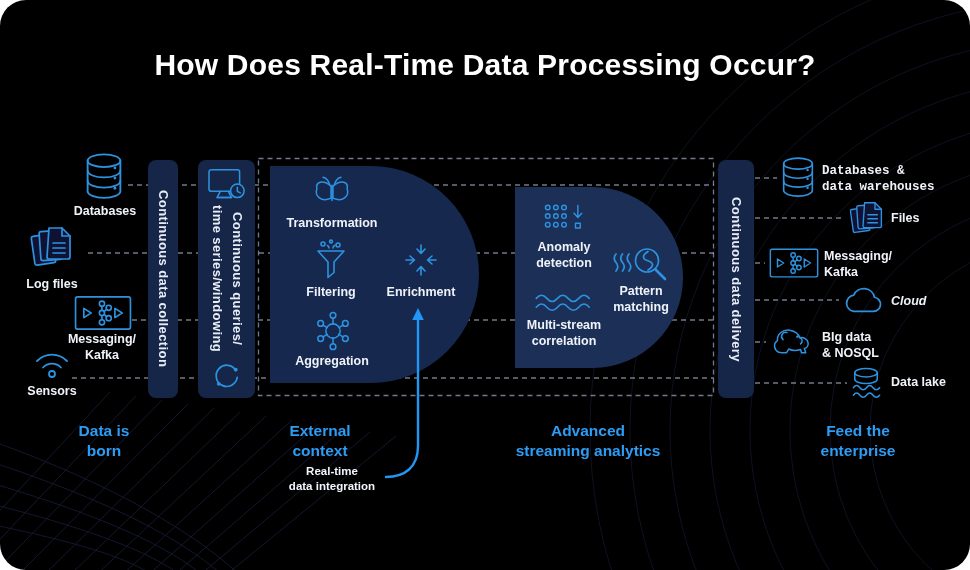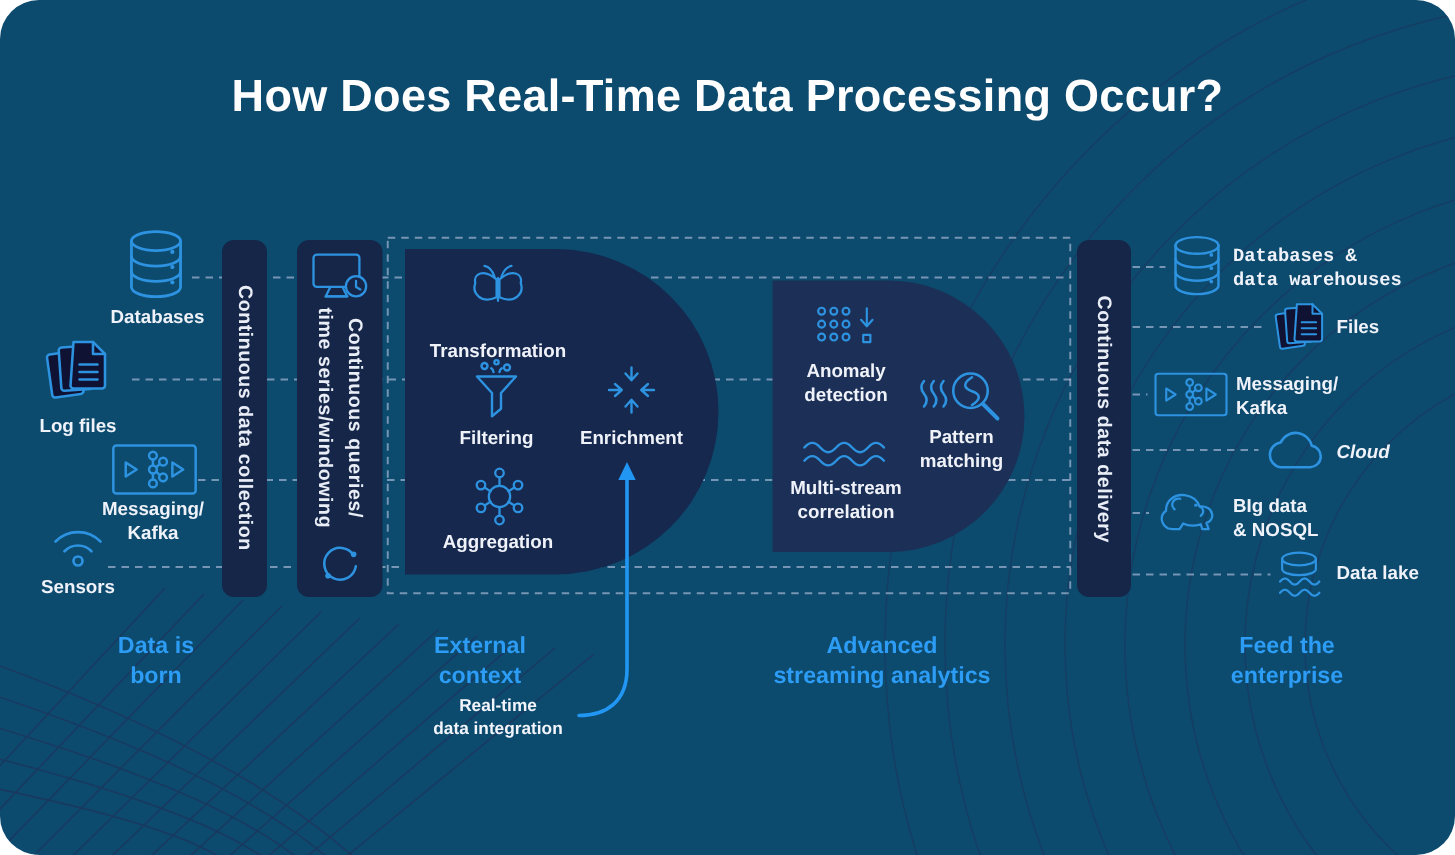--- a/index.html
+++ b/index.html
@@ -1,16 +1,16 @@
 <!DOCTYPE html>
 <html><head>
 <meta charset="utf-8">
 <style>
   html,body{margin:0;padding:0;background:#ffffff;font-family:"Liberation Sans",sans-serif;}
-  .card{position:relative;width:970px;height:570px;background:#0c4a6e;border-radius:26px;overflow:hidden;}
+  .card{position:relative;width:970px;height:570px;background:#000000;border-radius:26px;overflow:hidden;}
   .layer{position:absolute;left:0;top:0;width:970px;height:570px;pointer-events:none;}
   .title{position:absolute;left:0;right:0;top:48px;text-align:center;color:#FFFFFF;
          font-size:30px;font-weight:800;letter-spacing:.2px;}
   .bar{position:absolute;background:#152649;border-radius:8px;display:flex;align-items:center;justify-content:center;}
   .vtext{writing-mode:vertical-rl;text-orientation:mixed;white-space:pre-line;text-align:center;
          color:#E9EDF6;font-size:13px;font-weight:700;letter-spacing:.4px;line-height:1.55;}
   .shape{position:absolute;}
   .shape1{left:270px;top:166px;width:209px;height:217px;background:#16284E;border-radius:0 109px 109px 0;}
   .shape2{left:515px;top:187px;width:168px;height:181px;background:#1C3057;border-radius:0 91px 91px 0;}
   .icon{position:absolute;color:#2D93E0;}
@@ -164,21 +164,21 @@
 
   <span class="icon" style="left:313px;top:174px;width:38px;height:36px;">
     <svg viewBox="0 0 40 38" fill="none" stroke="currentColor" stroke-width="1.6" stroke-linecap="round" stroke-linejoin="round">
       <path d="M17.5 11 C16 6.5 13 4 10.5 3.5"></path>
       <path d="M22.5 11 C24 6.5 27 4 29.5 3.5"></path>
       <path d="M19 13 C10 5 2.5 9 4 15.5 C1.5 22.5 8 30.5 19 25.5 Z"></path>
       <path d="M21 13 C30 5 37.5 9 36 15.5 C38.5 22.5 32 30.5 21 25.5 Z"></path>
       <path d="M20 12 v16"></path>
     </svg>
   </span>
-  <div class="lbl c" style="left:272px;top:216px;width:120px;margin-top:11px;">Transformation</div>
+  <div class="lbl c" style="left:272px;top:216px;width:120px;">Transformation</div>
 
   <span class="icon" style="left:314px;top:238px;width:34px;height:42px;">
     <svg viewBox="0 0 34 42" fill="none" stroke="currentColor" stroke-width="1.6" stroke-linecap="round" stroke-linejoin="round">
       <circle cx="9" cy="6" r="2"></circle>
         <circle cx="17" cy="3.5" r="1.4"></circle>
         <circle cx="24" cy="7" r="2"></circle>
       <path d="M13.5 7.5 q1.5 1 1.5 2.5 M20.5 7.5 q-1.5 1 -1.5 2.5"></path>
       <path d="M4 13 h26 l-10 11 v10.5 l-6 5 v-15.5 z"></path>
     </svg>
   </span>

